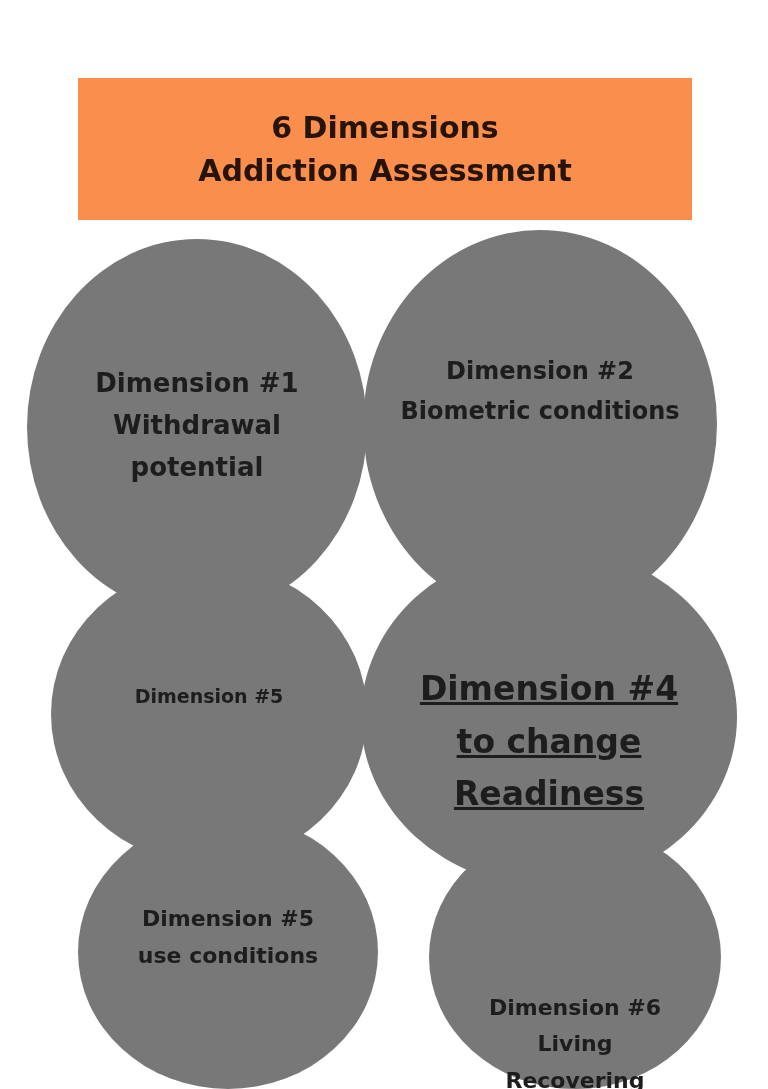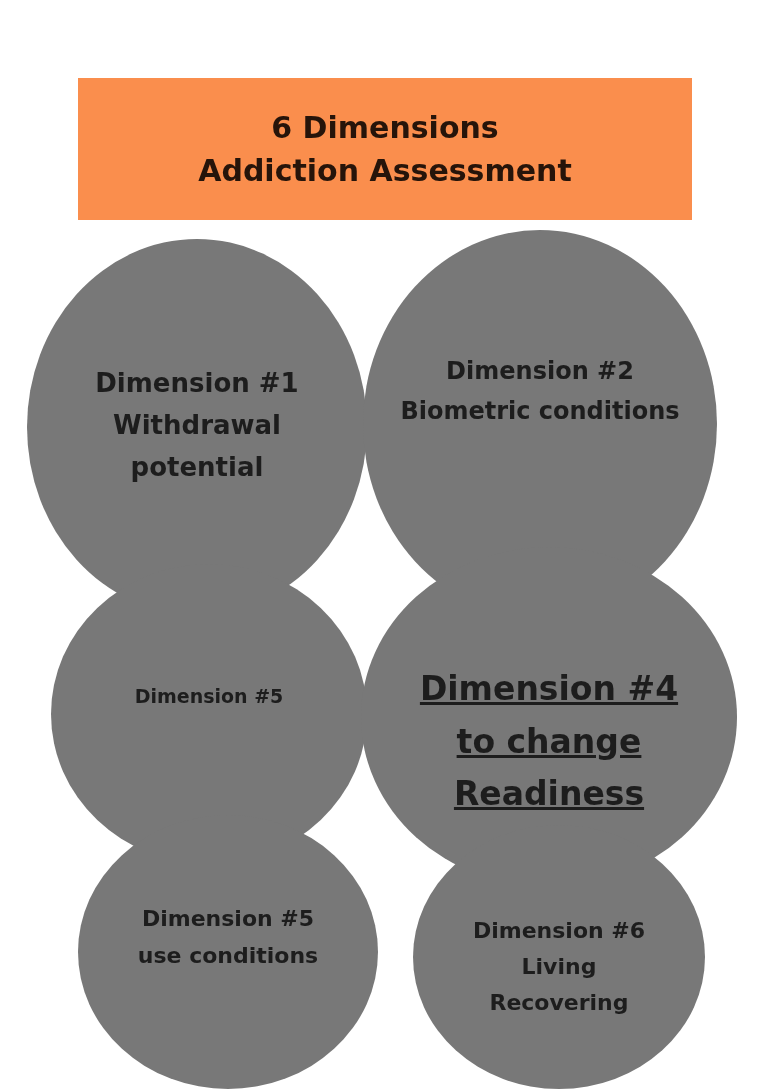--- a/index.html
+++ b/index.html
@@ -60,21 +60,21 @@
 
   .c3 { left: 51px;  top: 562px; width: 316px; height: 300px; font-size: 19px; line-height: 1.7; }
   .c3 .bubble-label { transform: translateY(-18px); }
 
   .c4 { left: 361px; top: 545px; width: 376px; height: 340px; font-size: 33px; line-height: 1.6; text-decoration: underline; }
   .c4 .bubble-label { transform: translateY(25px); }
 
   .c5 { left: 78px;  top: 813px; width: 300px; height: 274px; font-size: 22px; line-height: 1.7; }
   .c5 .bubble-label { transform: translateY(-15px); }
 
-  .c6 { left: 413px; top: 823px; width: 292px; height: 264px; font-size: 22px; line-height: 1.65; }
+  .c6 { left: 429px; top: 823px; width: 292px; height: 264px; font-size: 22px; line-height: 1.65; align-items: flex-end; }
   .c6 .bubble-label { transform: translateY(10px); }
   .c6 .bl-small { font-size: 18px; }
 </style>
 </head>
 <body>
 
 <div class="canvas">
 
   <div class="banner">
     <div class="bl">6 Dimensions</div>

